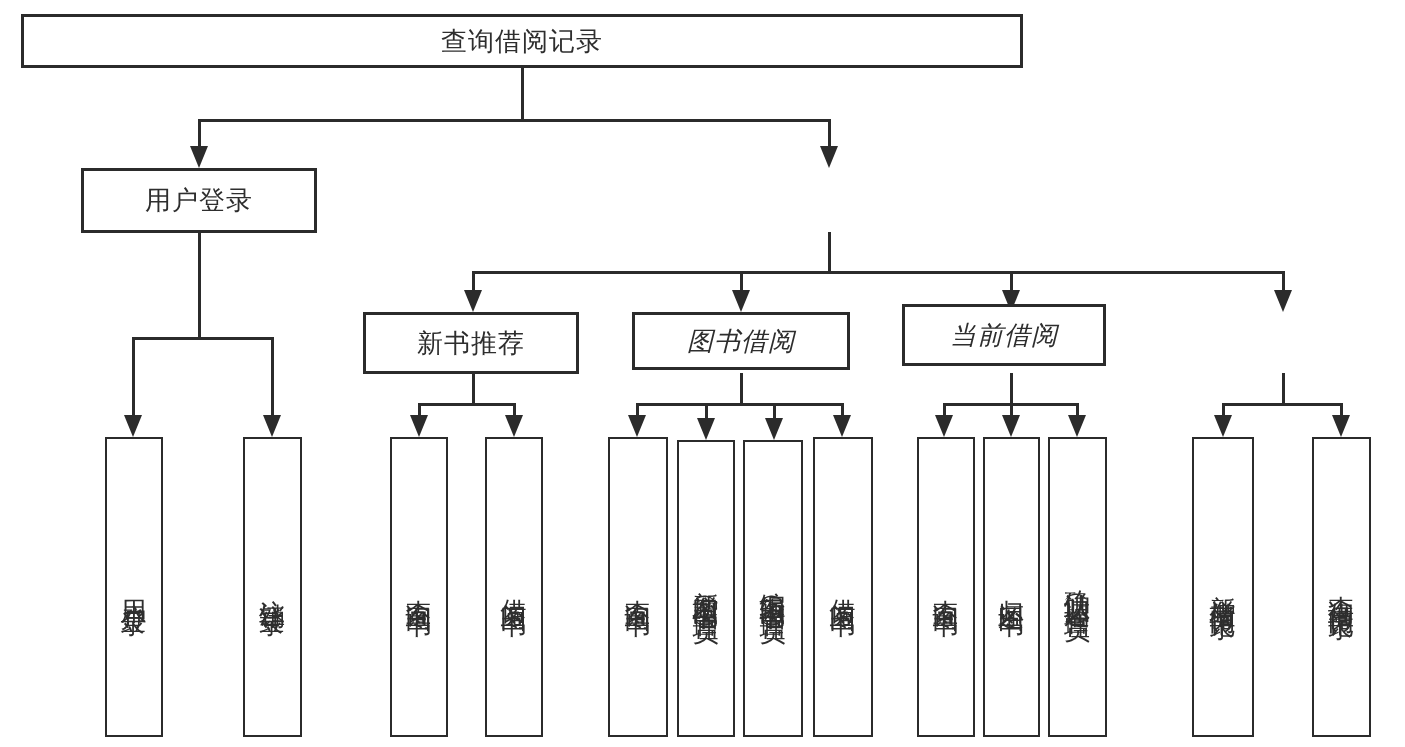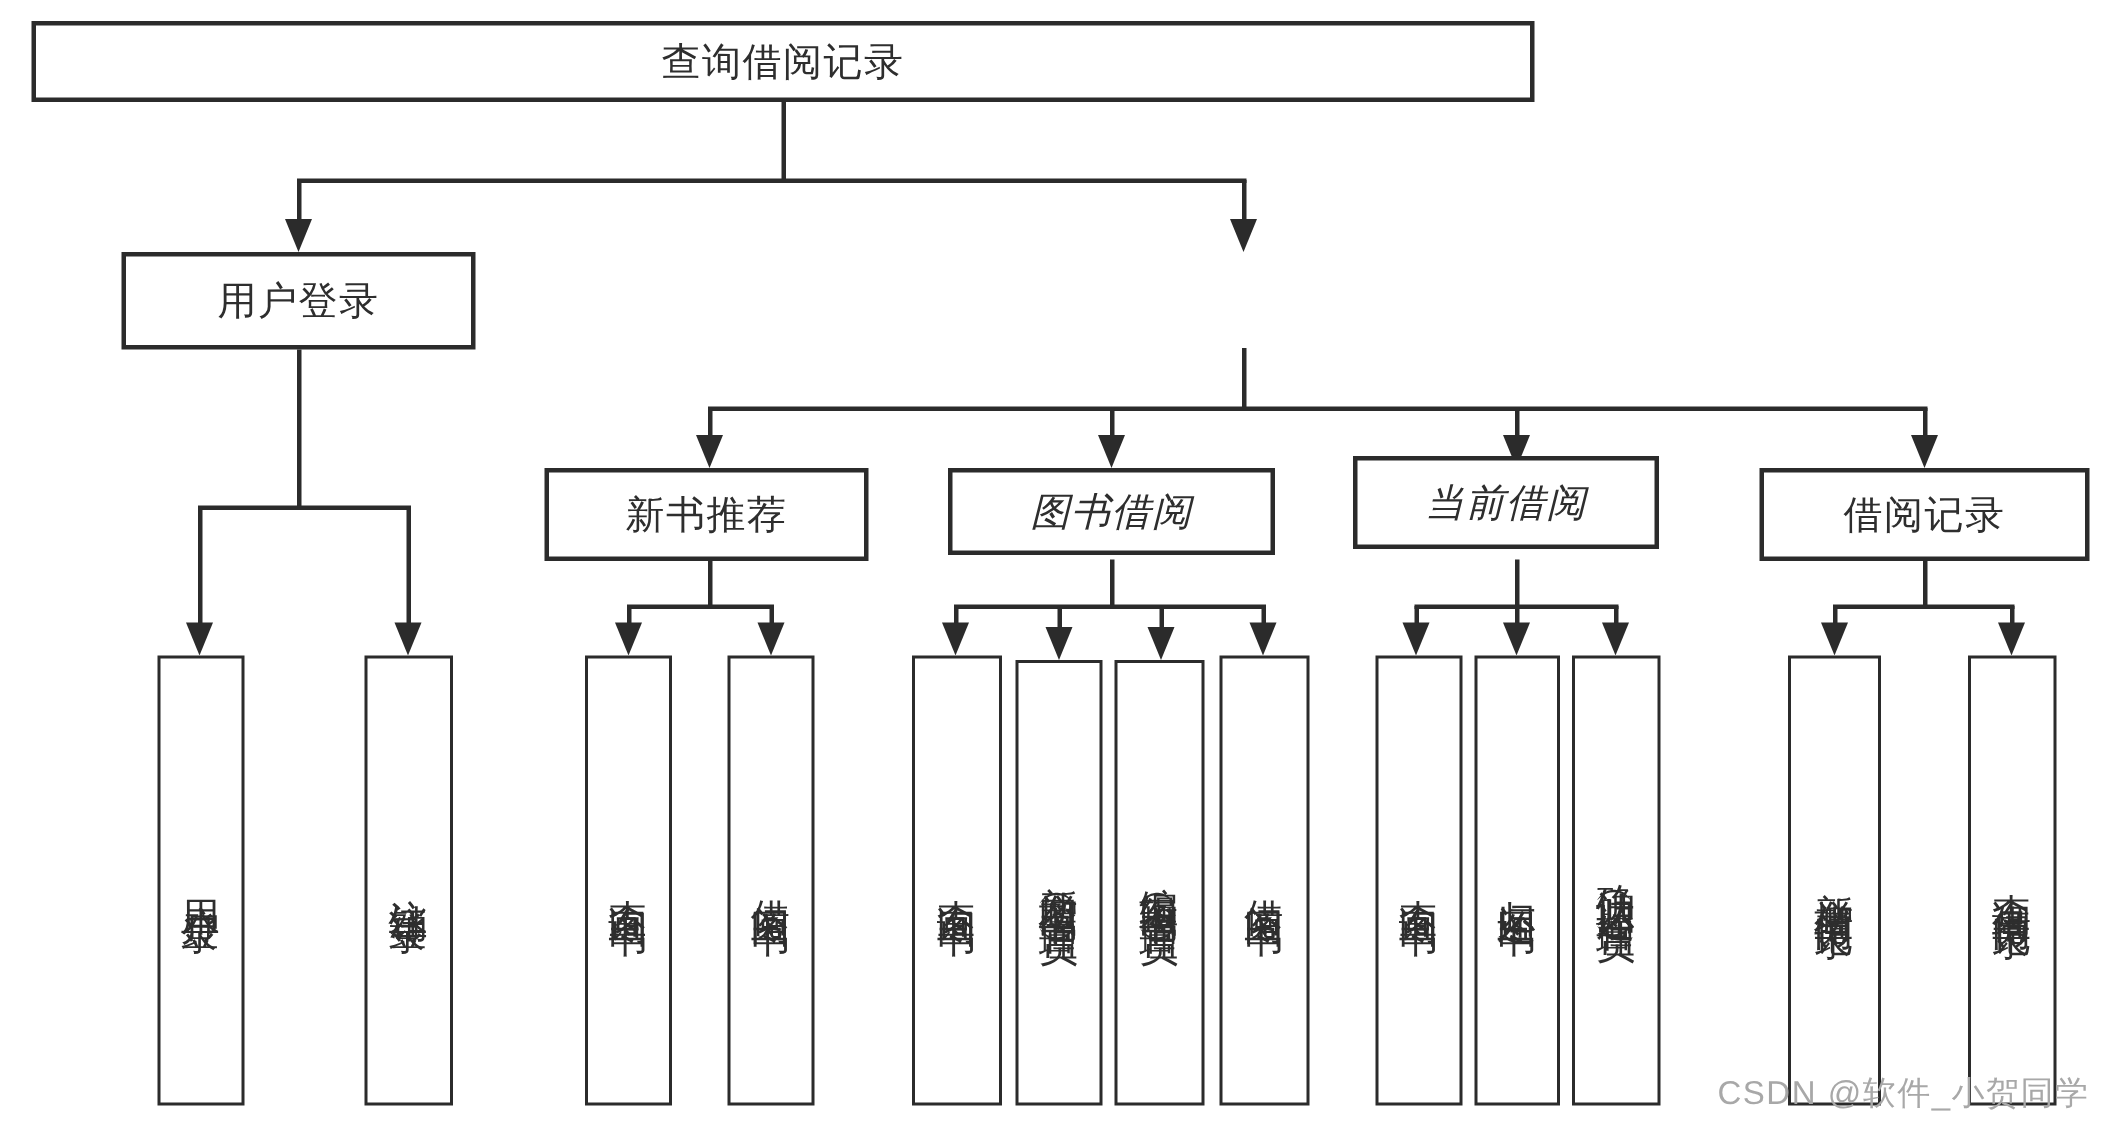--- a/index.html
+++ b/index.html
@@ -53,21 +53,20 @@
     letter-spacing:1px;
     color:var(--wm,#a8a8a8);
     z-index:10;
     white-space:nowrap;
   }
 </style>
 </head>
 <body>
 
 <div id="stage" style="--line: #2b2b2b; --text: #2e2e2e; --wm: #a8a8a8; background: rgb(255, 255, 255);">
-  <div class="watermark">CSDN @软件_小贺同学</div>
 <div class="line" style="left: 520.5px; top: 66px; width: 3px; height: 55.5px;"></div>
     <div class="line" style="left: 197.5px; top: 118.5px; width: 633px; height: 3px;"></div>
     <div class="line" style="left: 197.5px; top: 120px; width: 3px; height: 30px;"></div>
     <div class="arrow" style="left: 190px; top: 146px;"></div>
     <div class="line" style="left: 827.5px; top: 120px; width: 3px; height: 30px;"></div>
     <div class="arrow" style="left: 820px; top: 146px;"></div>
     <div class="line" style="left: 197.5px; top: 232px; width: 3px; height: 107.5px;"></div>
     <div class="line" style="left: 131.5px; top: 336.5px; width: 142px; height: 3px;"></div>
     <div class="line" style="left: 131.5px; top: 338px; width: 3px; height: 81px;"></div>
     <div class="arrow" style="left: 124px; top: 415px;"></div>
@@ -121,23 +120,20 @@
     </div>
     <div class="node h" style="left: 363px; top: 312px; width: 216px; height: 62px; border-width: 3px;">
       <span class="lbl">新书推荐</span>
     </div>
     <div class="node h" style="left: 632px; top: 312px; width: 218px; height: 58px; border-width: 3px; font-style: italic;">
       <span class="lbl">图书借阅</span>
     </div>
     <div class="node h" style="left: 902px; top: 304px; width: 204px; height: 62px; border-width: 3px; font-style: italic;">
       <span class="lbl">当前借阅</span>
     </div>
-    <div class="node h" style="left: 1173px; top: 312px; width: 220px; height: 62px; border-width: 3px;">
-      <span class="lbl">借阅记录</span>
-    </div>
     <div class="node v" style="left: 105px; top: 437px; width: 58px; height: 300px; border-width: 2px;">
       <span class="lbl">用户登录</span>
     </div>
     <div class="node v" style="left: 243px; top: 437px; width: 59px; height: 300px; border-width: 2px;">
       <span class="lbl">注销登录</span>
     </div>
     <div class="node v" style="left: 390px; top: 437px; width: 58px; height: 300px; border-width: 2px;">
       <span class="lbl">查询图书</span>
     </div>
     <div class="node v" style="left: 485px; top: 437px; width: 58px; height: 300px; border-width: 2px;">

